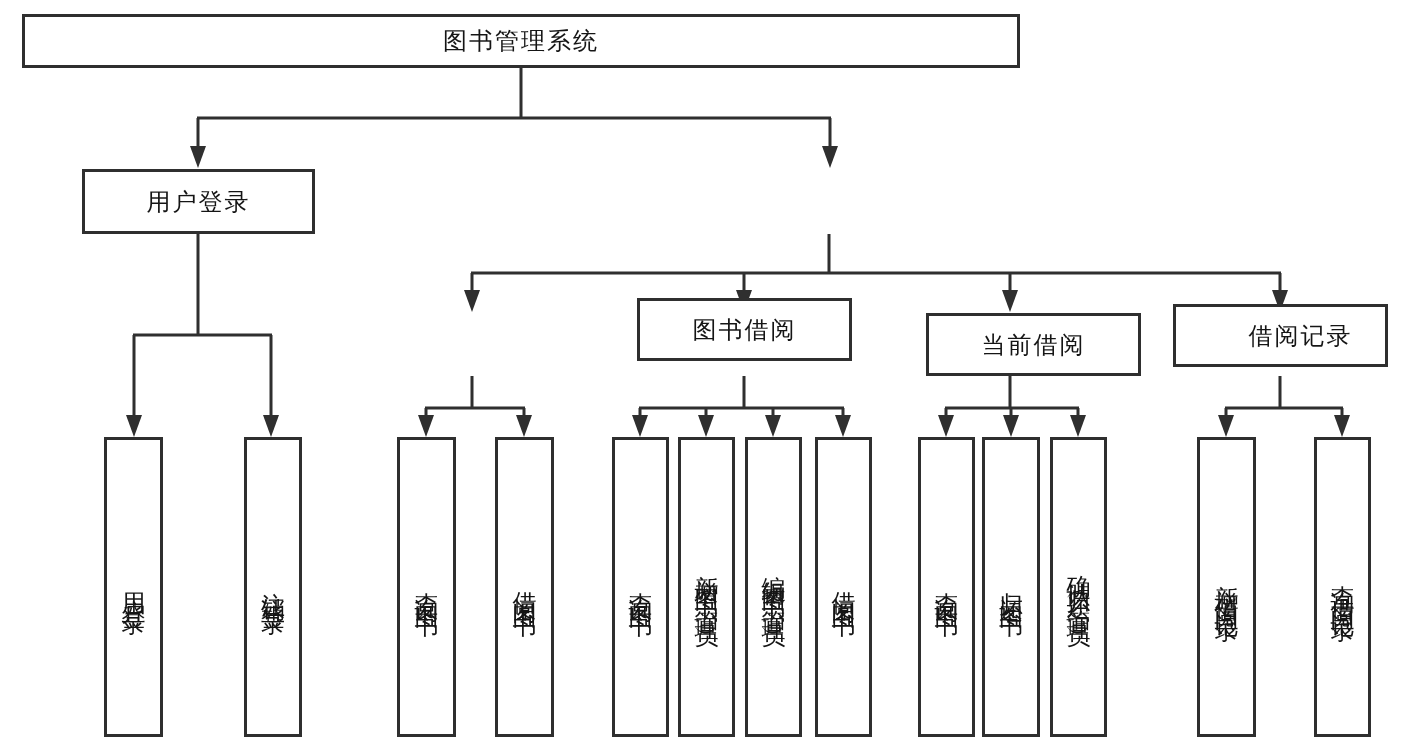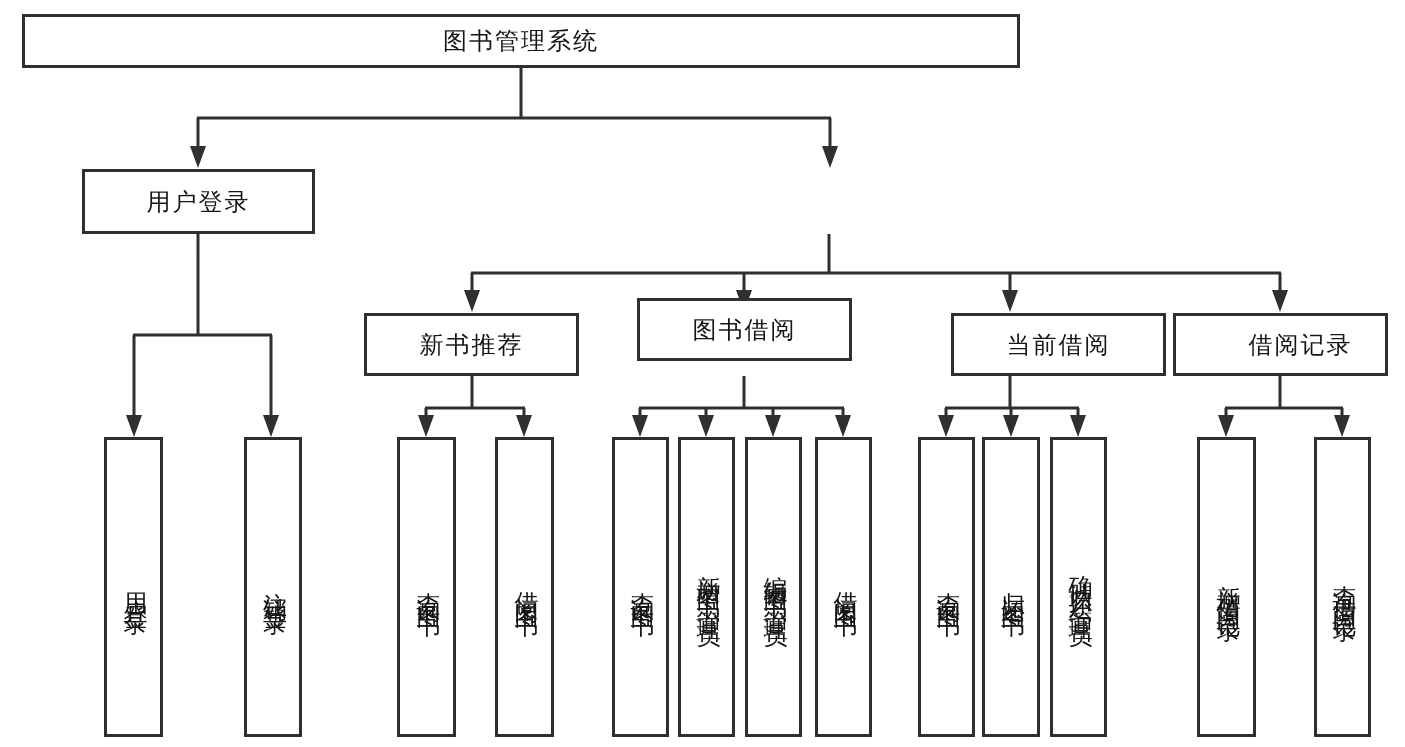--- a/index.html
+++ b/index.html
@@ -8,21 +8,21 @@
     --text:#151515;
     --wm:#9c9c9c;
     --wm-shadow:rgba(244,160,160,0.65);
   }
   html,body{margin:0;padding:0;background:#ffffff;}
   .canvas{
     position:relative;
     width:1405px;height:747px;
     background:var(--box-bg);
     overflow:hidden;
-    font-family:Liberation Mono, monospace;
+    font-family:Liberation Serif, serif;
     border-radius:14px;
   }
   .connectors{position:absolute;left:0;top:0;}
   .connectors path{stroke:var(--line);stroke-width:3;fill:none;}
   .connectors polygon{fill:var(--line);stroke:none;}
   .node{
     position:absolute;
     box-sizing:border-box;
     background:var(--box-bg);
     border:3px solid var(--line);
@@ -113,30 +113,27 @@
   </svg>
 
   <div class="node" style="left:22px;top:14px;width:998px;height:54px;">
     <span>图书管理系统</span>
   </div>
 
   <div class="node" style="left:82px;top:169px;width:233px;height:65px;">
     <span>用户登录</span>
   </div>
 
-  <div class="node" style="left:364px;top:313px;width:215px;height:63px;">
-    <span>新书推荐</span>
-  </div>
   <div class="node" style="left:637px;top:298px;width:215px;height:63px;">
     <span>图书借阅</span>
   </div>
-  <div class="node" style="left:951px;top:313px;width:215px;height:63px;">
+  <div class="node" style="left:926px;top:313px;width:215px;height:63px;">
     <span>当前借阅</span>
   </div>
-  <div class="node" style="left:1173px;top:313px;width:215px;height:63px;padding-left:40px;">
+  <div class="node" style="left:1173px;top:304px;width:215px;height:63px;padding-left:40px;">
     <span>借阅记录</span>
   </div>
 
   <div class="node v" style="left:104px;top:437px;width:59px;height:300px;">
     <span>用户登录</span>
   </div>
   <div class="node v" style="left:244px;top:437px;width:58px;height:300px;">
     <span>注销登录</span>
   </div>
 

